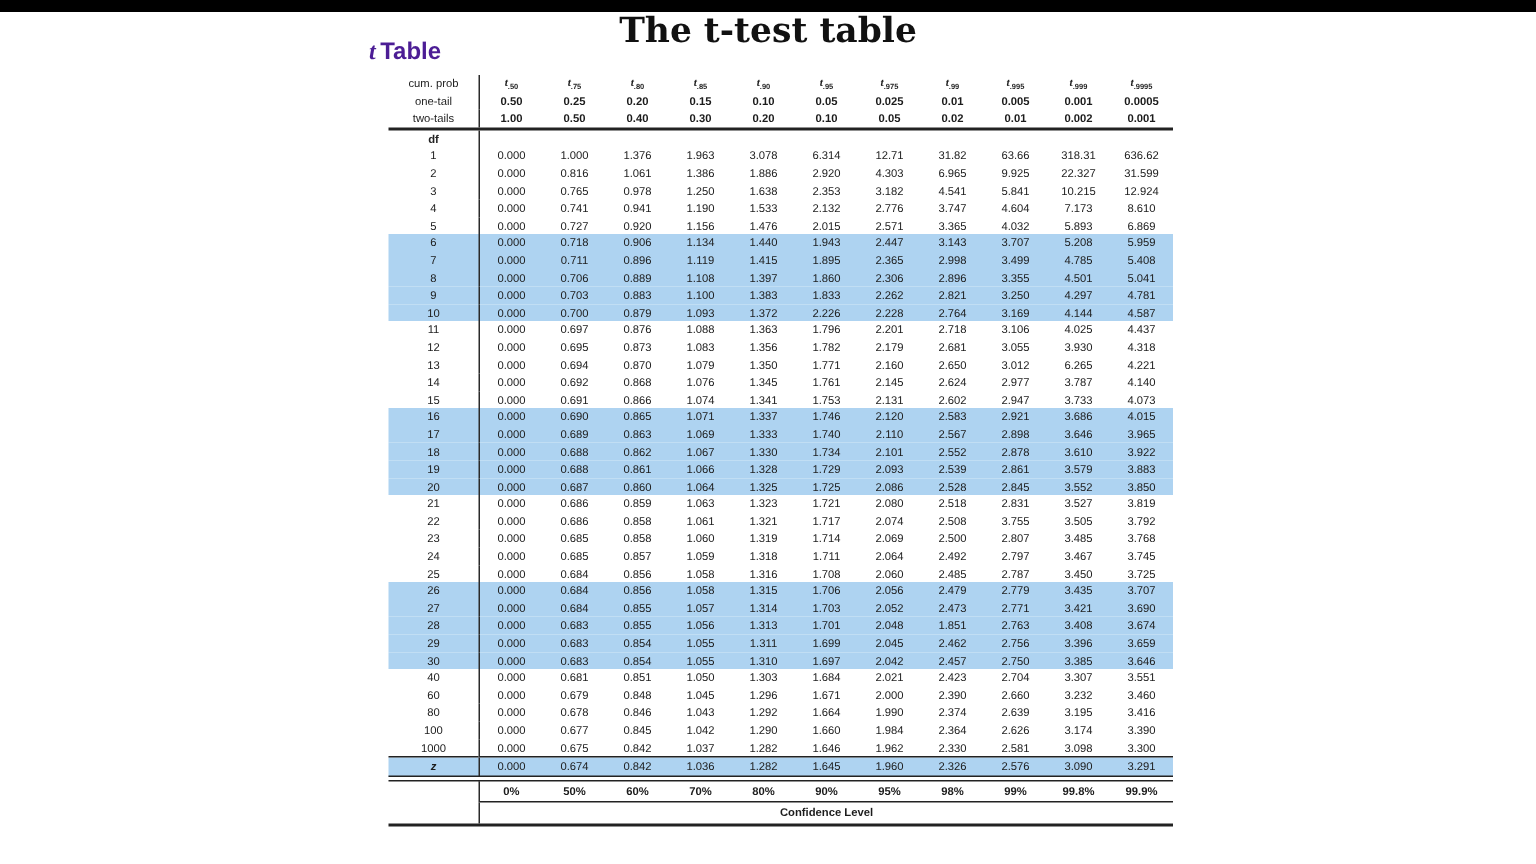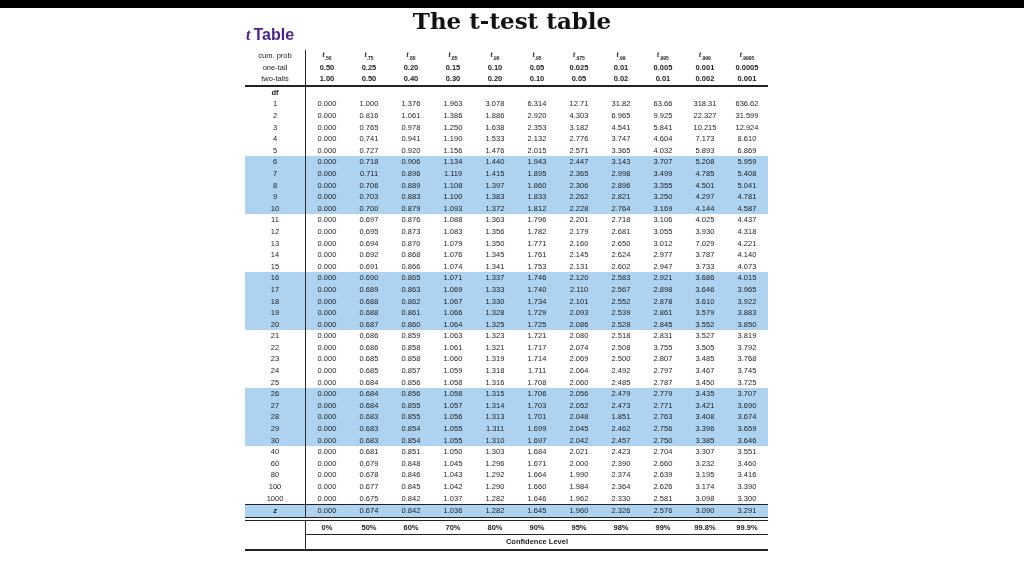--- a/index.html
+++ b/index.html
@@ -4,21 +4,21 @@
 <style>
   html,body{margin:0;padding:0;}
   .canvas{position:relative;width:1024px;height:576px;background:#ffffff;overflow:hidden;
           font-family:"Liberation Sans",sans-serif;color:#1c1c1c;}
   .top-bar{position:absolute;top:0;left:0;width:1024px;height:8px;background:#000;}
   .sheet{position:absolute;top:0;left:0;width:1024px;height:576px;filter:blur(0.3px);}
   .main-title{position:absolute;top:7px;left:0;width:1024px;text-align:center;
               font-family:"DejaVu Serif",serif;font-weight:bold;font-size:23px;color:#111;}
   .t-heading{position:absolute;top:26px;left:246px;font-size:16px;font-weight:bold;color:#4c1d95;}
   .t-heading i{font-family:"Liberation Serif",serif;margin-right:3px;}
-  table.ttab{position:absolute;left:245px;top:50px;border-collapse:collapse;table-layout:fixed;}
+  table.ttab{position:absolute;left:259px;top:50px;border-collapse:collapse;table-layout:fixed;}
   table.ttab td{padding:0;margin:0;font-size:7.5px;line-height:1;height:11.6px;
                 text-align:center;white-space:nowrap;font-family:"Liberation Sans",sans-serif;}
   td.lab{width:60px;text-align:right;padding-right:4px;border-right:1px solid #2a2a2a;
          font-size:7.5px;color:#222;}
   td.tht{width:42px;font-weight:bold;font-size:7px;}
   td.tht i{font-family:"Liberation Serif",serif;}
   td.tht sub{font-size:5px;}
   td.hv{width:42px;font-weight:bold;font-size:8.5px;height:12px;}
   tr.thick td{border-bottom:2px solid #222;}
   td.dfl{font-weight:bold;font-size:7px;height:9px;}
@@ -220,21 +220,21 @@
             <td class="val">4.297</td>
             <td class="val">4.781</td>
           </tr>
           <tr class="hl">
             <td class="dfn">10</td>
             <td class="val">0.000</td>
             <td class="val">0.700</td>
             <td class="val">0.879</td>
             <td class="val">1.093</td>
             <td class="val">1.372</td>
-            <td class="val">1.812</td>
+            <td class="val">2.226</td>
             <td class="val">2.228</td>
             <td class="val">2.764</td>
             <td class="val">3.169</td>
             <td class="val">4.144</td>
             <td class="val">4.587</td>
           </tr>
           <tr>
             <td class="dfn">11</td>
             <td class="val">0.000</td>
             <td class="val">0.697</td>
@@ -266,21 +266,21 @@
             <td class="dfn">13</td>
             <td class="val">0.000</td>
             <td class="val">0.694</td>
             <td class="val">0.870</td>
             <td class="val">1.079</td>
             <td class="val">1.350</td>
             <td class="val">1.771</td>
             <td class="val">2.160</td>
             <td class="val">2.650</td>
             <td class="val">3.012</td>
-            <td class="val">7.029</td>
+            <td class="val">6.265</td>
             <td class="val">4.221</td>
           </tr>
           <tr>
             <td class="dfn">14</td>
             <td class="val">0.000</td>
             <td class="val">0.692</td>
             <td class="val">0.868</td>
             <td class="val">1.076</td>
             <td class="val">1.345</td>
             <td class="val">1.761</td>

